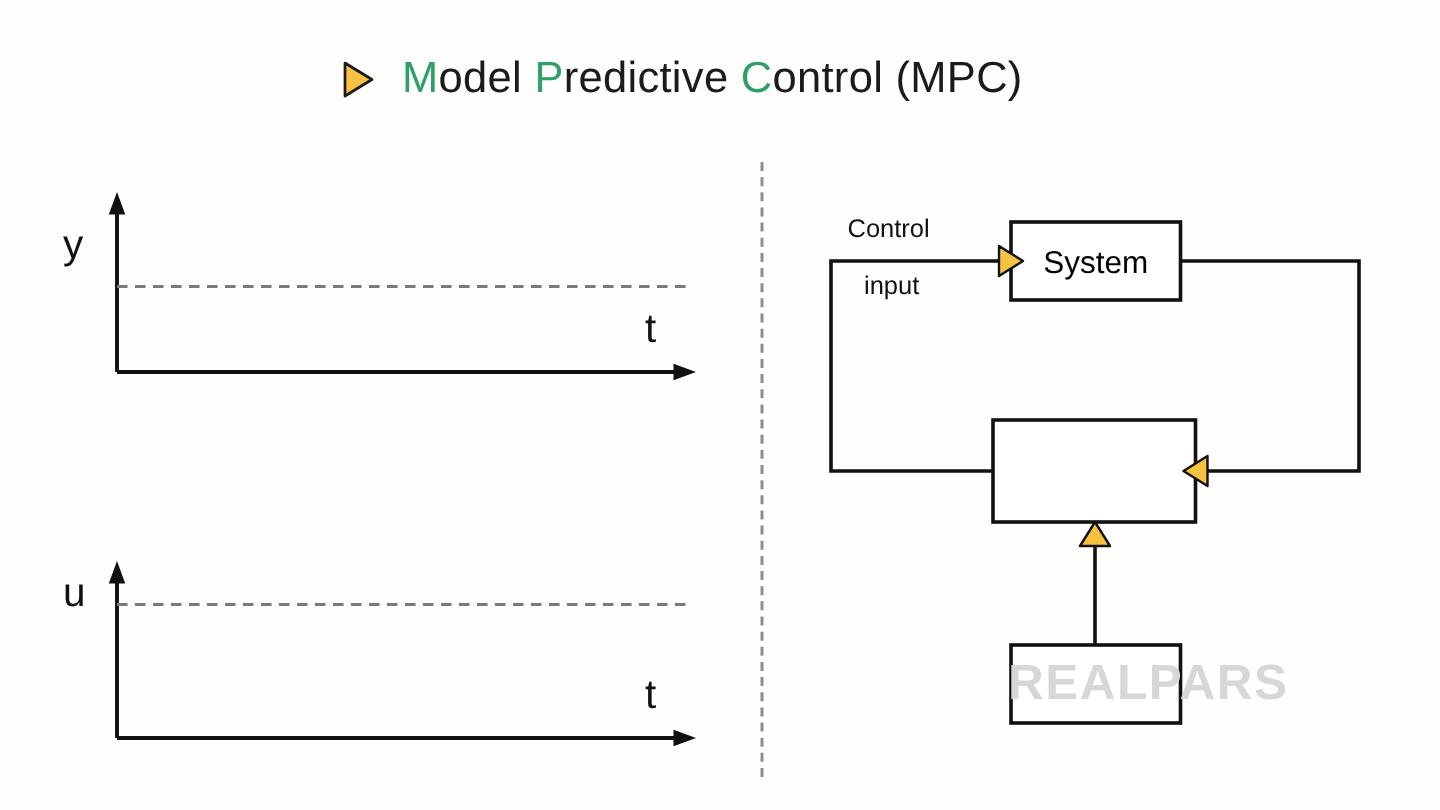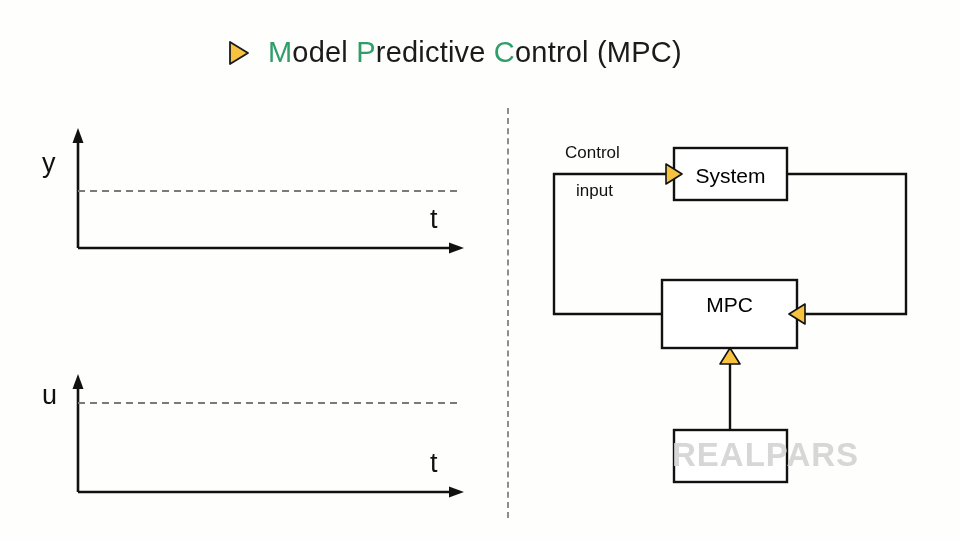--- a/index.html
+++ b/index.html
@@ -164,21 +164,20 @@
       </g>
 
       <polygon points="146,44 162,54 146,64" fill="#f6c240" stroke="#111" stroke-width="1.6" stroke-linejoin="round"></polygon>
       <polygon points="285,184 269,194 285,204" fill="#f6c240" stroke="#111" stroke-width="1.6" stroke-linejoin="round"></polygon>
       <polygon points="200,244 210,228 220,244" fill="#f6c240" stroke="#111" stroke-width="1.6" stroke-linejoin="round"></polygon>
     </svg>
 
     <div class="blk-label" style="left:154px; top:43px; width:113px;">System</div>
 
     <div class="blk-label" style="left:142px; top:172px; width:135px;">
-      <div>MPC</div>
     </div>
 
 
     <div class="flow-label" style="left:45px; top:22px;">Control</div>
     <div class="flow-label" style="left:56px; top:60px;">input</div>
   </div>
 
   <div class="watermark">REALPARS</div>
 
 </div>

